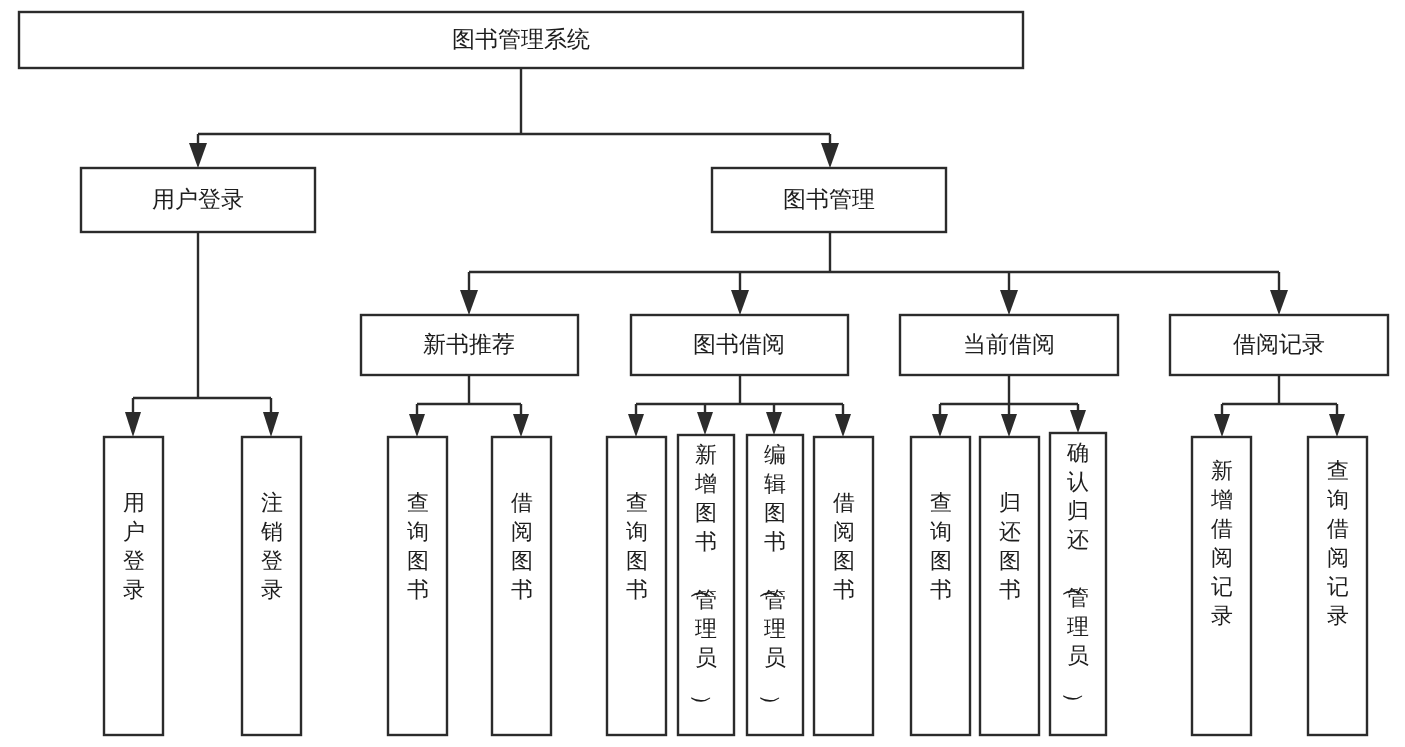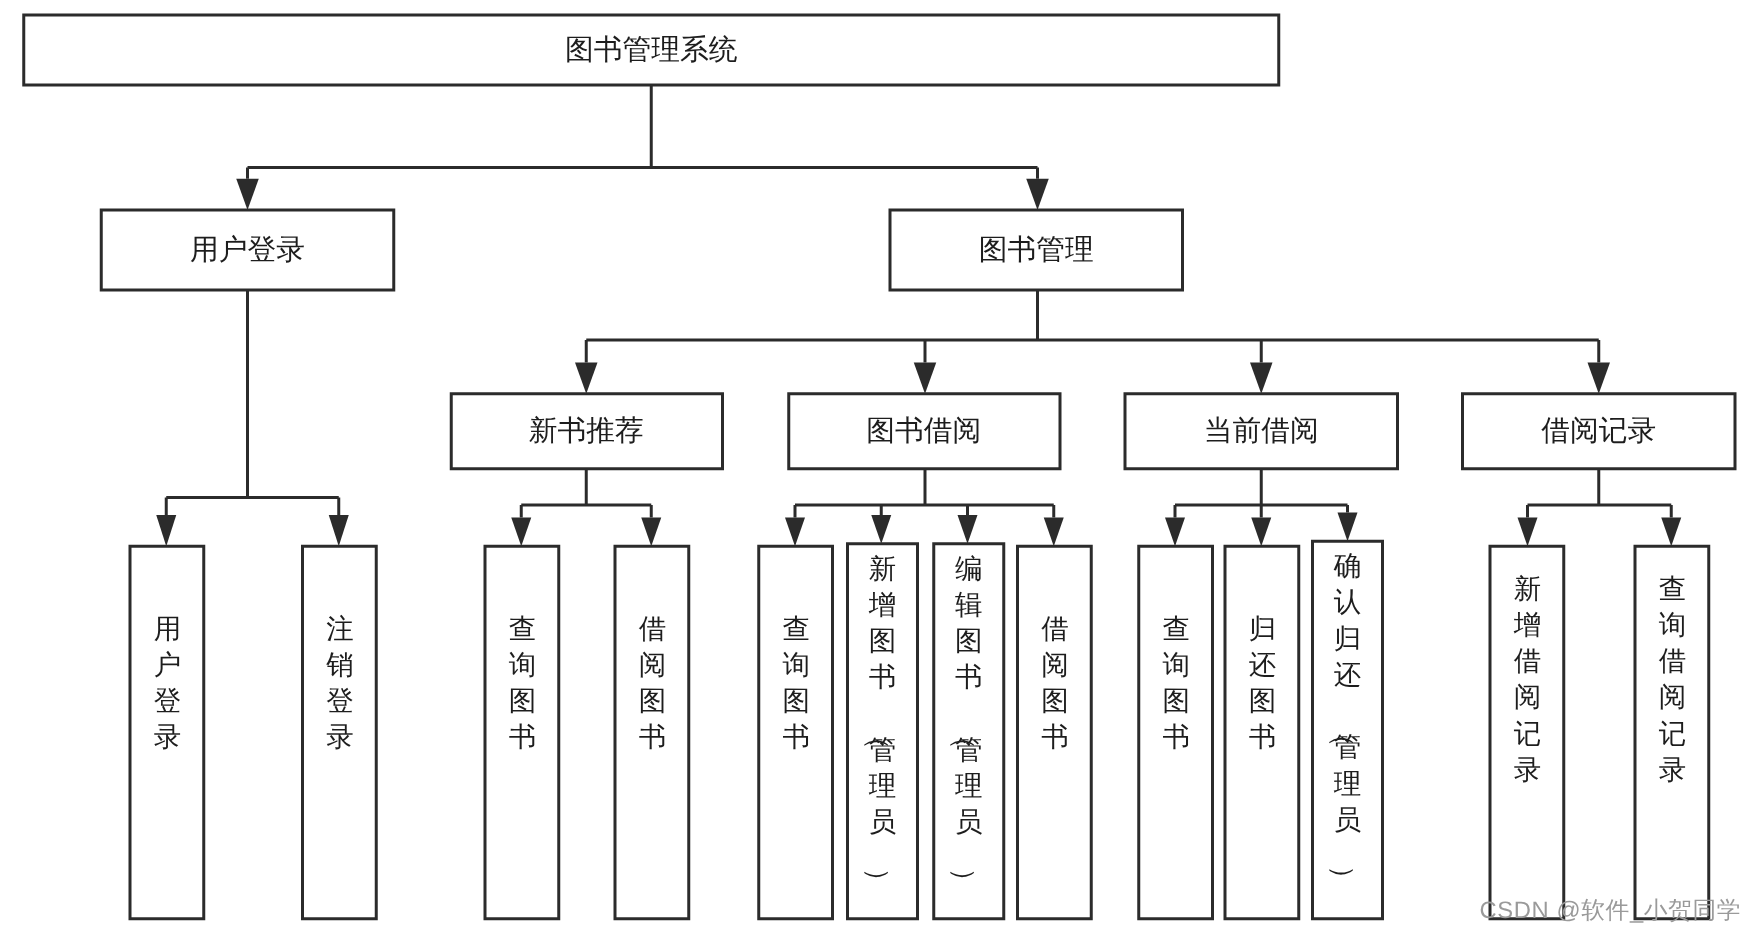--- a/index.html
+++ b/index.html
@@ -242,15 +242,14 @@
       <text class="node-label-v" x="1222" y="478"><tspan x="1222" dy="0">新</tspan><tspan x="1222" dy="29">增</tspan><tspan x="1222" dy="29">借</tspan><tspan x="1222" dy="29">阅</tspan><tspan x="1222" dy="29">记</tspan><tspan x="1222" dy="29">录</tspan></text>
     </g>
 
     <g>
       <rect class="node-box" x="1308" y="437" width="59" height="298"></rect>
       <text class="node-label-v" x="1338" y="478"><tspan x="1338" dy="0">查</tspan><tspan x="1338" dy="29">询</tspan><tspan x="1338" dy="29">借</tspan><tspan x="1338" dy="29">阅</tspan><tspan x="1338" dy="29">记</tspan><tspan x="1338" dy="29">录</tspan></text>
     </g>
 
   </svg>
 
-  <div class="watermark-text">CSDN @软件_小贺同学</div>
 
 </div>
 
 </body></html>

